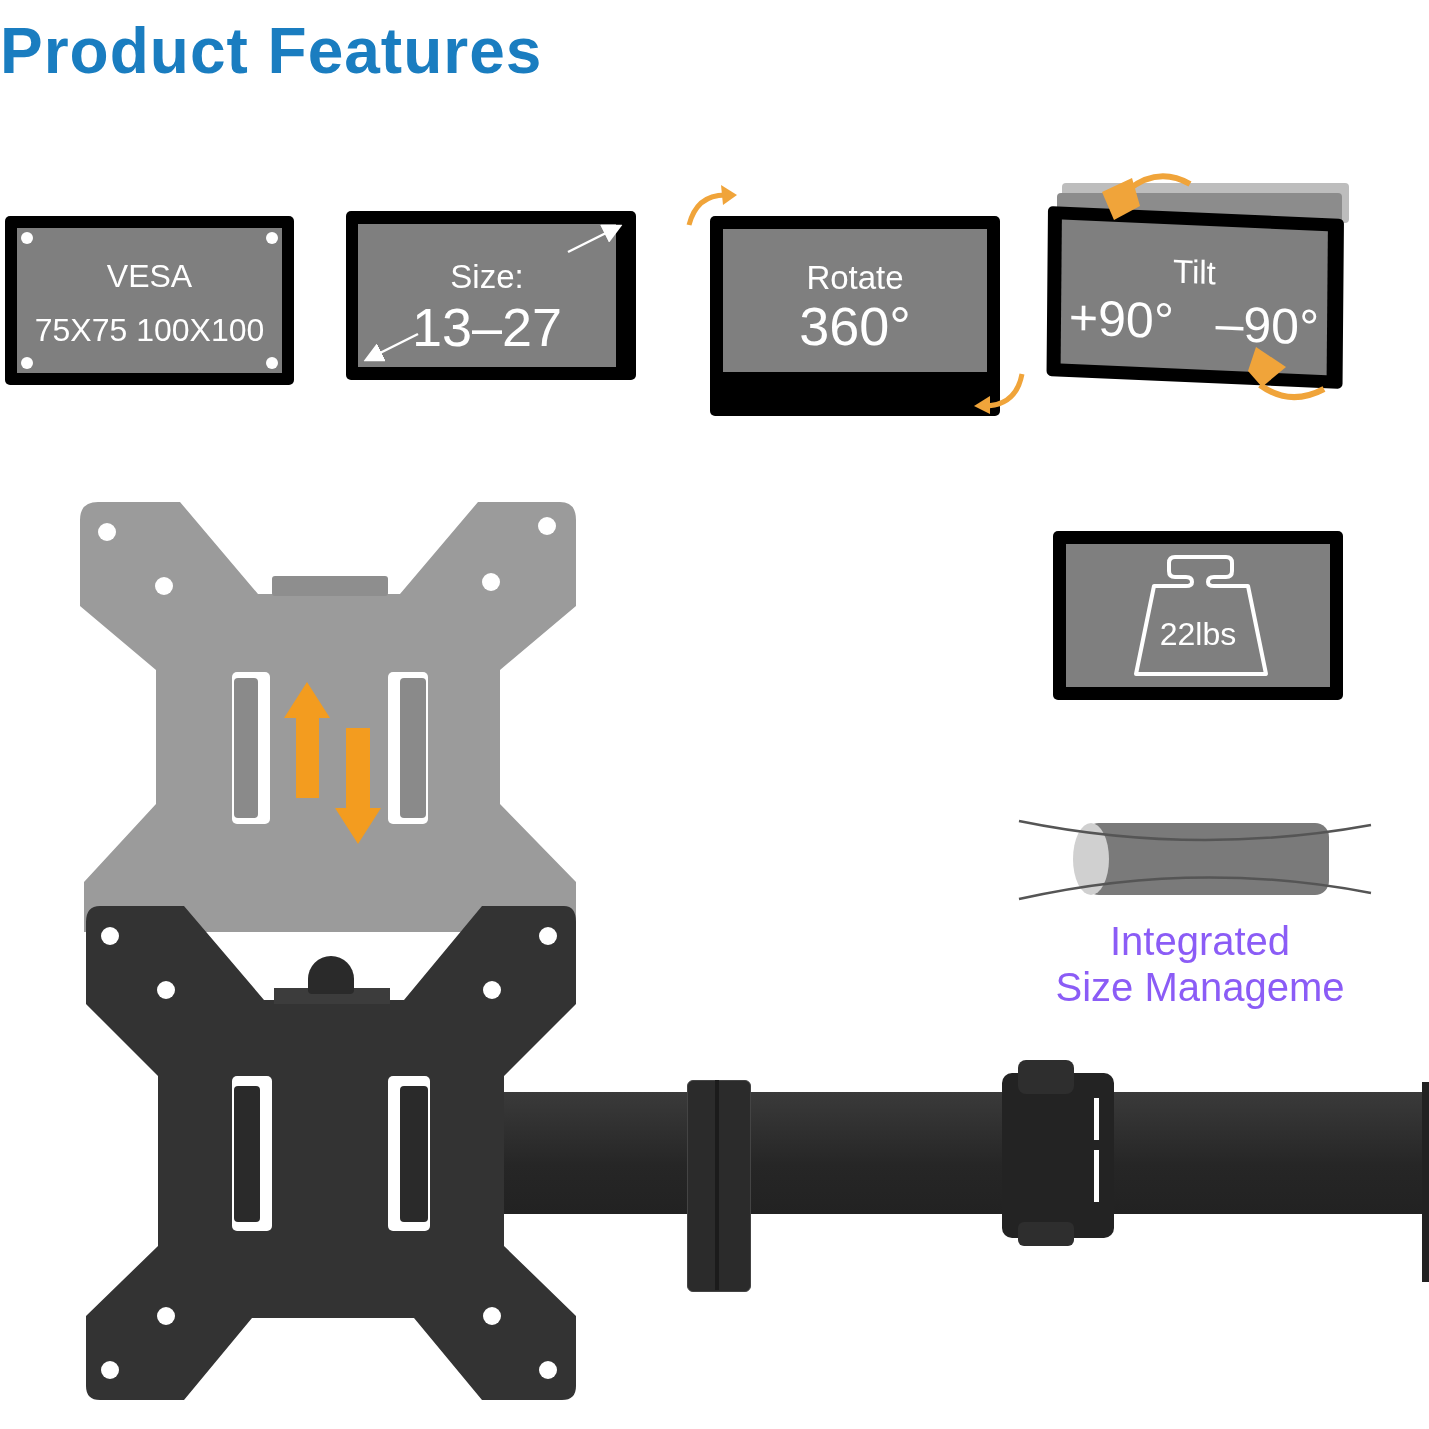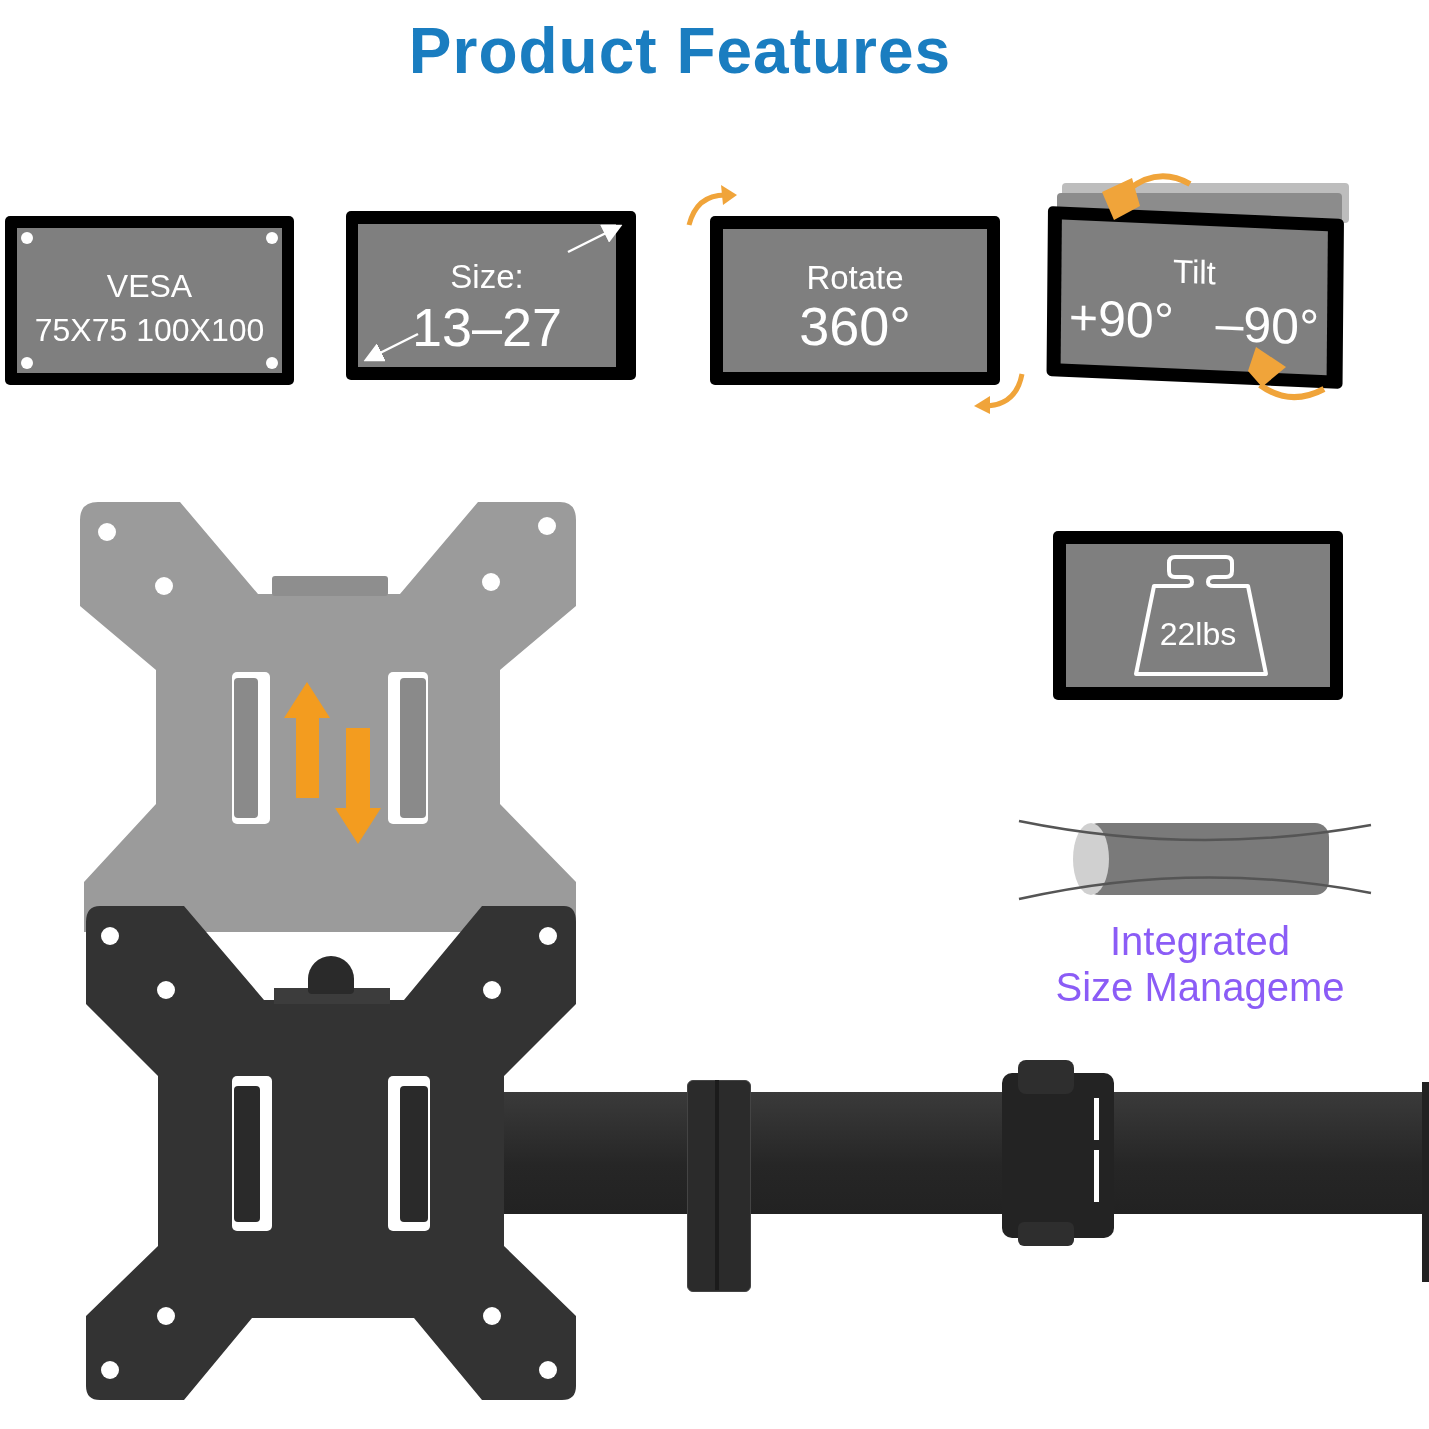--- a/index.html
+++ b/index.html
@@ -1,37 +1,37 @@
 <!DOCTYPE html>
 <html><head>
 <meta charset="utf-8">
 <style>
   html, body { margin:0; padding:0; background:#ffffff; }
   body { width:1429px; height:1429px; position:relative; overflow:hidden; font-family:"Liberation Sans", sans-serif; }
   .abs { position:absolute; }
-  .title { left:0; top:14px; width:1360px; text-align:center; color:#1a7dc0; font-weight:bold; font-size:64px; letter-spacing:1px; }
+  .title { left:0; top:14px; width:1360px; text-align:left; color:#1a7dc0; font-weight:bold; font-size:64px; letter-spacing:1px; }
   .card { position:absolute; background:#000; border-radius:5px; box-sizing:border-box; }
   .screen { position:absolute; background:#7f7f7f; color:#fff; text-align:center; }
   .dot { position:absolute; width:12px; height:12px; border-radius:50%; background:#fff; }
   .line1 { position:absolute; left:0; width:100%; }
   svg { position:absolute; overflow:visible; }
   .cable-text { position:absolute; color:#8b5cf6; font-size:40px; line-height:46px; text-align:center; }
 </style>
 </head>
 <body>
 
 <div class="abs title">Product Features</div>
 
 <div class="card" style="left:5px;top:216px;width:289px;height:169px;">
   <div class="screen" style="left:12px;top:12px;width:265px;height:145px;">
     <div class="dot" style="left:4px;top:4px"></div>
     <div class="dot" style="right:4px;top:4px"></div>
     <div class="dot" style="left:4px;bottom:4px"></div>
     <div class="dot" style="right:4px;bottom:4px"></div>
-    <div class="line1" style="top:30px;font-size:32px;margin-top:10px;">VESA</div>
+    <div class="line1" style="top:30px;font-size:32px;">VESA</div>
     <div class="line1" style="top:84px;font-size:32px;">75X75 100X100</div>
   </div>
 </div>
 
 <div class="card" style="left:346px;top:211px;width:290px;height:169px;">
   <div class="screen" style="left:12px;top:13px;width:258px;height:143px;">
     <div class="line1" style="top:34px;font-size:33px;">Size:</div>
     <div class="line1" style="top:72px;font-size:54px;">13–27</div>
   </div>
   <svg width="290" height="169" style="left:0;top:0">
@@ -42,21 +42,21 @@
       </defs>
     <line x1="222" y1="41" x2="272" y2="16" stroke="#fff" stroke-width="2.5" marker-end="url(#ah)"></line>
     <line x1="72" y1="123" x2="22" y2="148" stroke="#fff" stroke-width="2.5" marker-end="url(#ah)"></line>
   </svg>
 </div>
 
 <svg width="60" height="50" style="left:683px;top:183px">
   <path d="M6,42 Q14,10 46,12" fill="none" stroke="#f0a43a" stroke-width="5"></path>
   <path d="M38,2 L54,12 L40,22 z" fill="#f0a43a"></path>
 </svg>
-<div class="card" style="left:710px;top:216px;width:290px;height:169px;">
+<div class="card" style="left:710px;top:216px;width:290px;height:200px;">
   <div class="screen" style="left:13px;top:13px;width:264px;height:143px;">
     <div class="line1" style="top:30px;font-size:33px;">Rotate</div>
     <div class="line1" style="top:66px;font-size:54px;">360°</div>
   </div>
 </div>
 <svg width="60" height="50" style="left:968px;top:368px">
   <path d="M54,6 Q48,38 16,38" fill="none" stroke="#f0a43a" stroke-width="5"></path>
   <path d="M22,28 L6,38 L22,46 z" fill="#f0a43a"></path>
 </svg>
 

